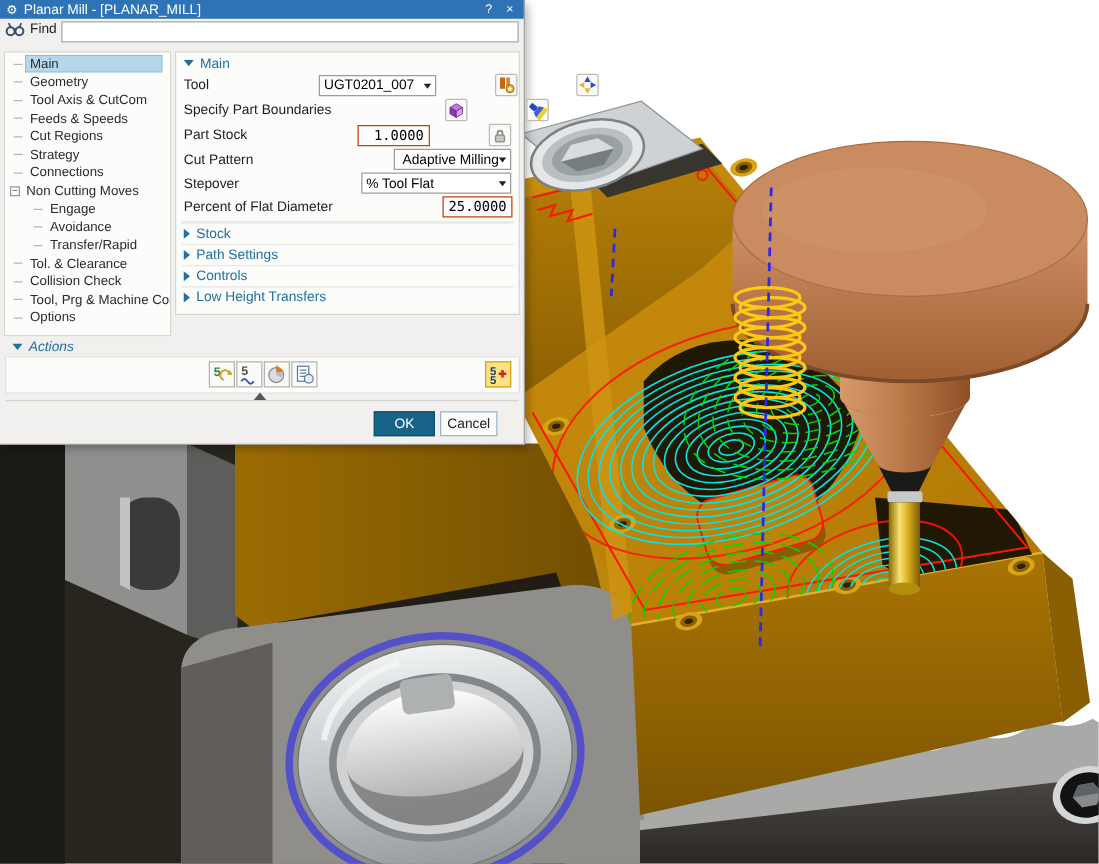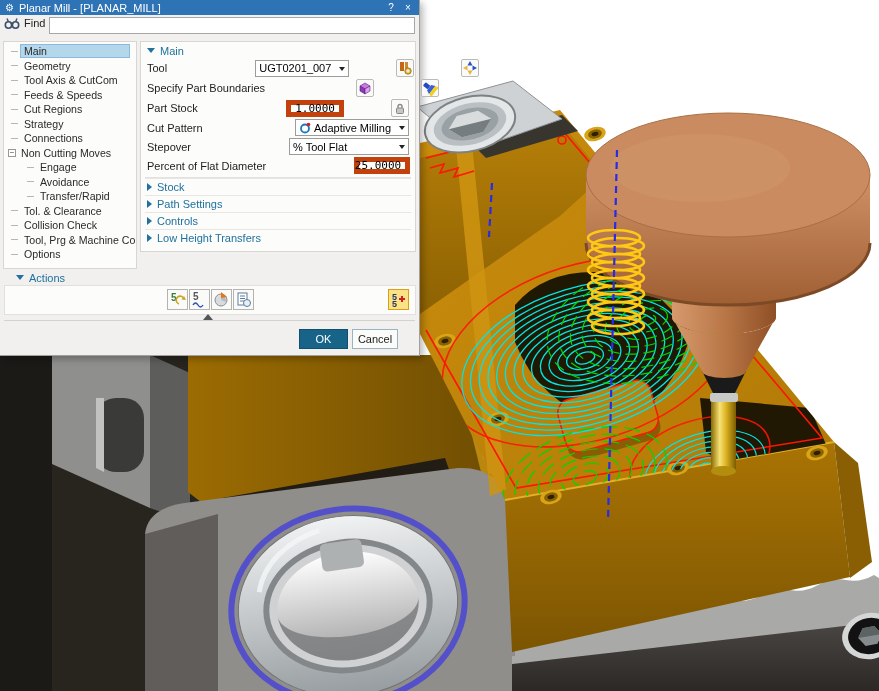--- a/index.html
+++ b/index.html
@@ -37,31 +37,31 @@
     border-top:5px solid #20719f;}
   .tri-r{width:0;height:0;border-top:4px solid transparent;border-bottom:4px solid transparent;
     border-left:5px solid #20719f;}
   .frow{display:flex;align-items:center;padding:1px 2px;min-height:17px;gap:44px;}
   .frow .lab{font-size:11px;color:#1d1d1d;white-space:nowrap;}
   .sp{flex:1;}
   .dd{position:relative;height:17px;box-sizing:border-box;border:1px solid #9e9c98;background:#fff;
     font-size:11px;display:flex;align-items:center;gap:3px;padding:0 14px 0 3px;white-space:nowrap;cursor:default;}
   .dd::after{content:"";position:absolute;right:3px;top:6px;border-left:3.5px solid transparent;
     border-right:3.5px solid transparent;border-top:4px solid #222;}
-  .num{height:17px;box-sizing:border-box;border:5px solid #c2410c;background:#fdfdfc;font-size:11px;
+  .num{height:17px;box-sizing:border-box;border:1px solid #c2410c;background:#fdfdfc;font-size:11px;
     font-family:"DejaVu Sans Mono",monospace;display:flex;align-items:center;justify-content:flex-end;
     padding:0 4px;}
   .ibtn{flex:none;width:18px;height:18px;box-sizing:border-box;border:1px solid #bcbab6;background:#fafaf8;
     border-radius:2px;display:flex;align-items:center;justify-content:center;margin-left:3px;cursor:default;}
   .gsep{border-top:1px solid #e4e2de;margin:2px 0 0 0;}
   .cg{display:flex;align-items:center;height:16px;gap:5px;border-top:1px solid #e8e6e2;color:#20719f;
     font-size:11px;padding-left:2px;cursor:default;}
   
   #actions{position:absolute;left:0;top:270px;width:420px;}
-  #actions .ghdr{padding-left:16px;}
+  #actions .ghdr{padding-left:10px;font-style:italic;}
   #iconbar{position:relative;height:28px;background:#fcfcfb;border:1px solid #e2e0dc;margin:0 4px;}
   .abtn{position:absolute;top:3px;width:21px;height:21px;box-sizing:border-box;border:1px solid #b5b3af;
     background:#fafaf8;display:flex;align-items:center;justify-content:center;cursor:default;}
   .abtn.hl{background:#fbe287;border:1px solid #d8a012;}
   #divider{position:absolute;left:4px;right:4px;top:320px;border-top:1px solid #d4d2ce;}
   #collapsebtn{position:absolute;left:203px;top:314px;width:0;height:0;
     border-left:5px solid transparent;border-right:5px solid transparent;border-bottom:6px solid #555;cursor:default;}
   #btnrow{position:absolute;right:21px;top:329px;display:flex;gap:4px;}
   .okbtn{min-width:47px;height:18px;background:#186488;border:1px solid #10506e;color:#fff;font-size:11px;
     display:flex;align-items:center;justify-content:center;cursor:default;}
@@ -466,21 +466,21 @@
             <path d="M4,6 V4.5 a2,2 0 0 1 4,0 V6" stroke="#8a8886" stroke-width="1.4" fill="none"></path>
             <rect x="2.5" y="6" width="7" height="5.5" rx="1" fill="#c8c6c2" stroke="#8a8886" stroke-width="1"></rect>
           </svg>
         </div>
       </div>
 
 
       <div class="frow">
         <span class="lab">Cut Pattern</span>
           <span class="sp"></span>
-        <div class="dd" style="width:114px;">
+        <div class="dd" style="width:94px;">
           <svg width="12" height="12">
             <circle cx="6" cy="6.5" r="4" fill="none" stroke="#1878c0" stroke-width="1.8"></circle>
             <circle cx="9.5" cy="2.5" r="1.8" fill="#d02020"></circle>
           </svg>
           <span>Adaptive Milling</span>
         </div>
       </div>
 
       <div class="frow">
         <span class="lab">Stepover</span>

